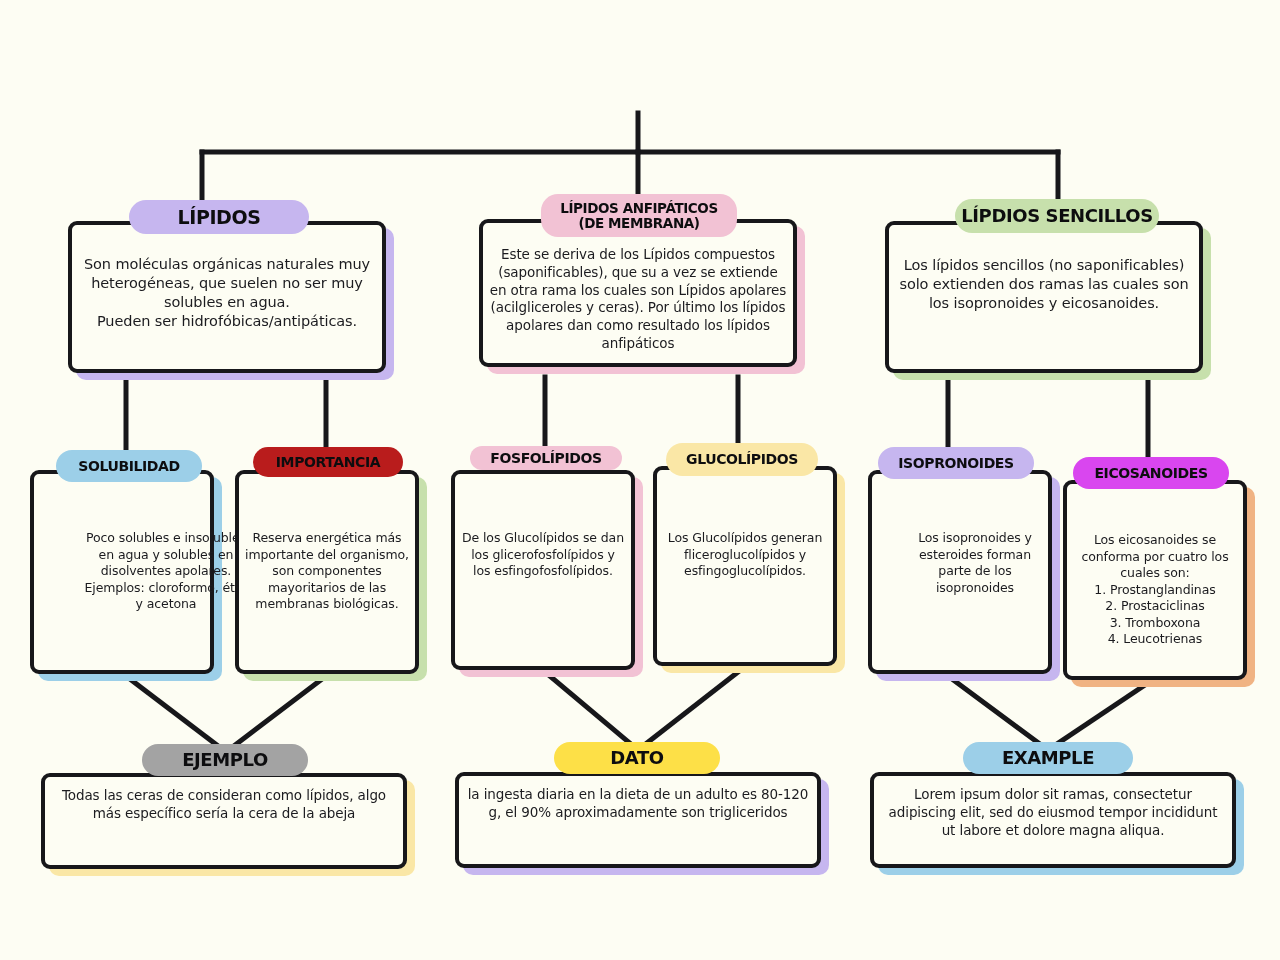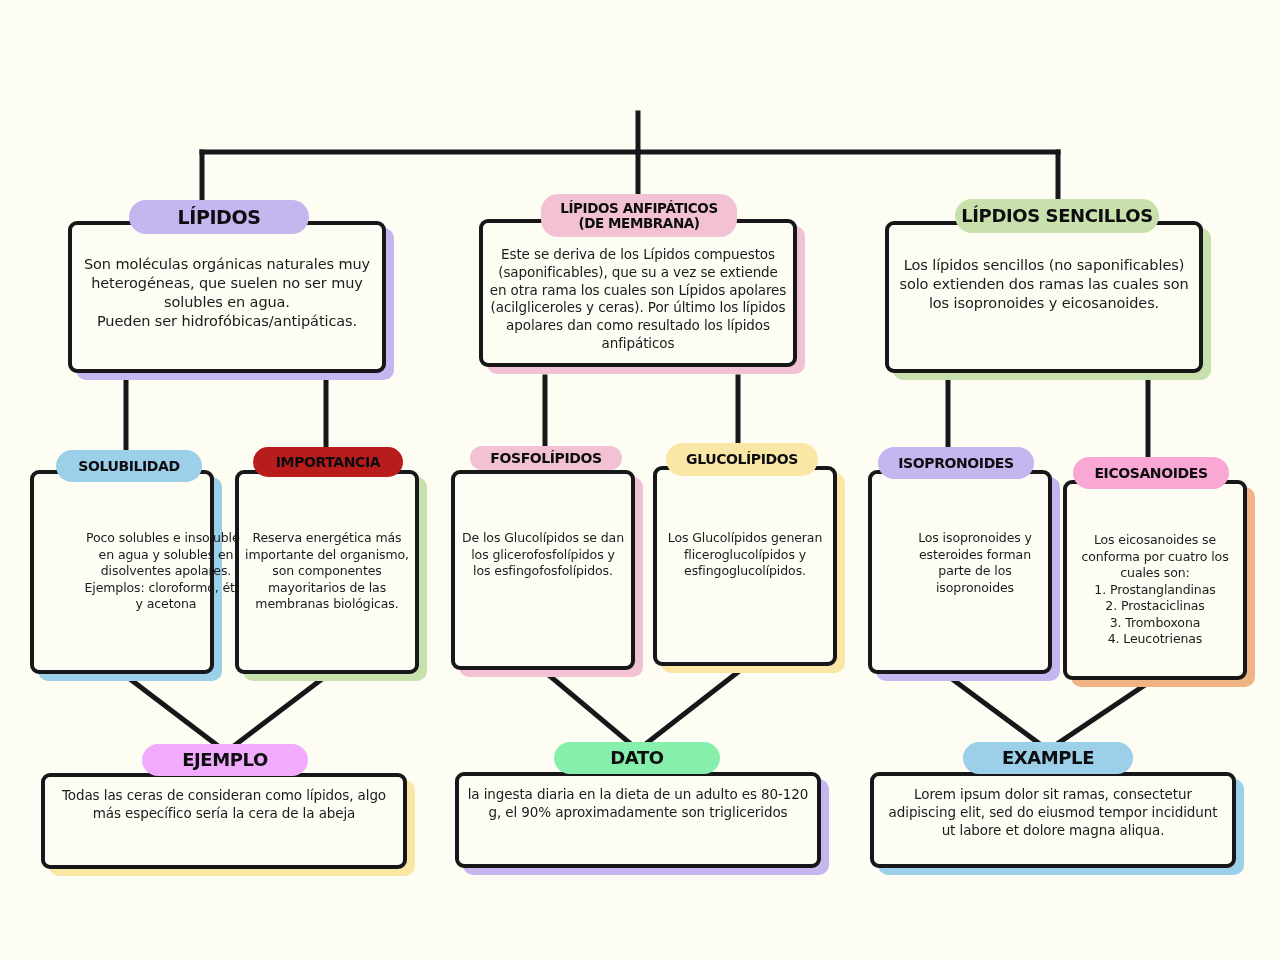--- a/index.html
+++ b/index.html
@@ -184,43 +184,43 @@
     <div class="card" style="left:868px; top:470px; width:184px; height:204px;"></div>
     <div class="pill" style="left:878px; top:447px; width:156px; height:32px; background:#c6b6ef; font-size:14px;">
       <span>ISOPRONOIDES</span>
     </div>
     <div class="card-body" style="left:868px; top:530px; width:184px; font-size:12.5px; white-space:pre-line;padding-left:40px;">Los isopronoides y esteroides forman parte de los isopronoides</div>
   </div>
 
   <div class="node">
     <div class="shadow" style="left:1071px; top:487px; width:184px; height:200px; background:#f0b383;"></div>
     <div class="card" style="left:1063px; top:480px; width:184px; height:200px;"></div>
-    <div class="pill" style="left:1073px; top:457px; width:156px; height:32px; background:#f9a8d4; font-size:14px;">
+    <div class="pill" style="left:1073px; top:457px; width:156px; height:32px; background:#d946ef; font-size:14px;">
       <span>EICOSANOIDES</span>
     </div>
     <div class="card-body" style="left:1063px; top:532px; width:184px; font-size:12.5px; white-space:pre-line;">Los eicosanoides se conforma por cuatro los cuales son:
 1. Prostanglandinas
 2. Prostaciclinas
 3. Tromboxona
 4. Leucotrienas</div>
   </div>
 
   <div class="node">
     <div class="shadow" style="left:49px; top:780px; width:366px; height:96px; background:#fae7a6;"></div>
     <div class="card" style="left:41px; top:773px; width:366px; height:96px;"></div>
-    <div class="pill" style="left:142px; top:744px; width:166px; height:32px; background:#f0abfc; font-size:18px;">
+    <div class="pill" style="left:142px; top:744px; width:166px; height:32px; background:#a3a3a3; font-size:18px;">
       <span>EJEMPLO</span>
     </div>
     <div class="card-body" style="left:41px; top:787px; width:366px; font-size:13.5px; white-space:pre-line;">Todas las ceras de consideran como lípidos, algo más específico sería la cera de la abeja</div>
   </div>
 
   <div class="node">
     <div class="shadow" style="left:463px; top:779px; width:366px; height:96px; background:#c6b6ef;"></div>
     <div class="card" style="left:455px; top:772px; width:366px; height:96px;"></div>
-    <div class="pill" style="left:554px; top:742px; width:166px; height:32px; background:#86efac; font-size:18px;">
+    <div class="pill" style="left:554px; top:742px; width:166px; height:32px; background:#fde047; font-size:18px;">
       <span>DATO</span>
     </div>
     <div class="card-body" style="left:455px; top:786px; width:366px; font-size:13.5px; white-space:pre-line;">la ingesta diaria en la dieta de un adulto es 80-120 g, el 90% aproximadamente son trigliceridos</div>
   </div>
 
   <div class="node">
     <div class="shadow" style="left:878px; top:779px; width:366px; height:96px; background:#9ccfe8;"></div>
     <div class="card" style="left:870px; top:772px; width:366px; height:96px;"></div>
     <div class="pill" style="left:963px; top:742px; width:170px; height:32px; background:#9ccfe8; font-size:18px;">
       <span>EXAMPLE</span>

